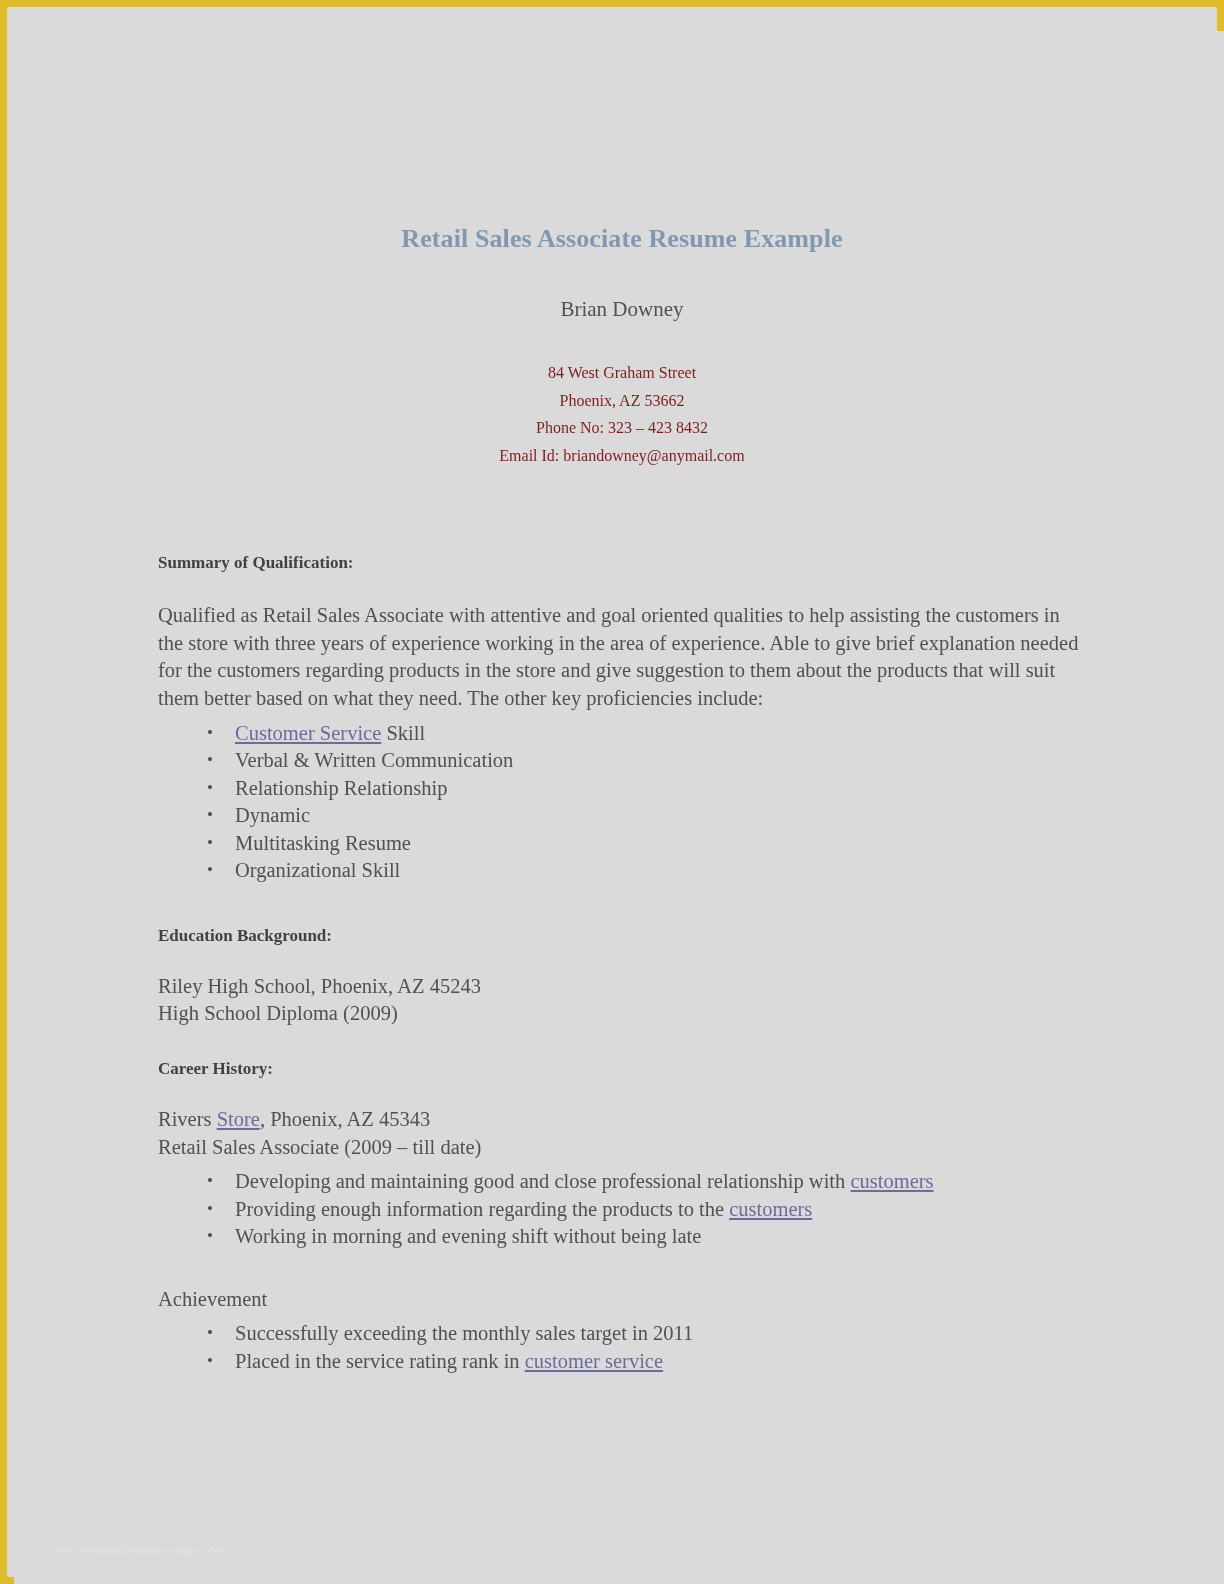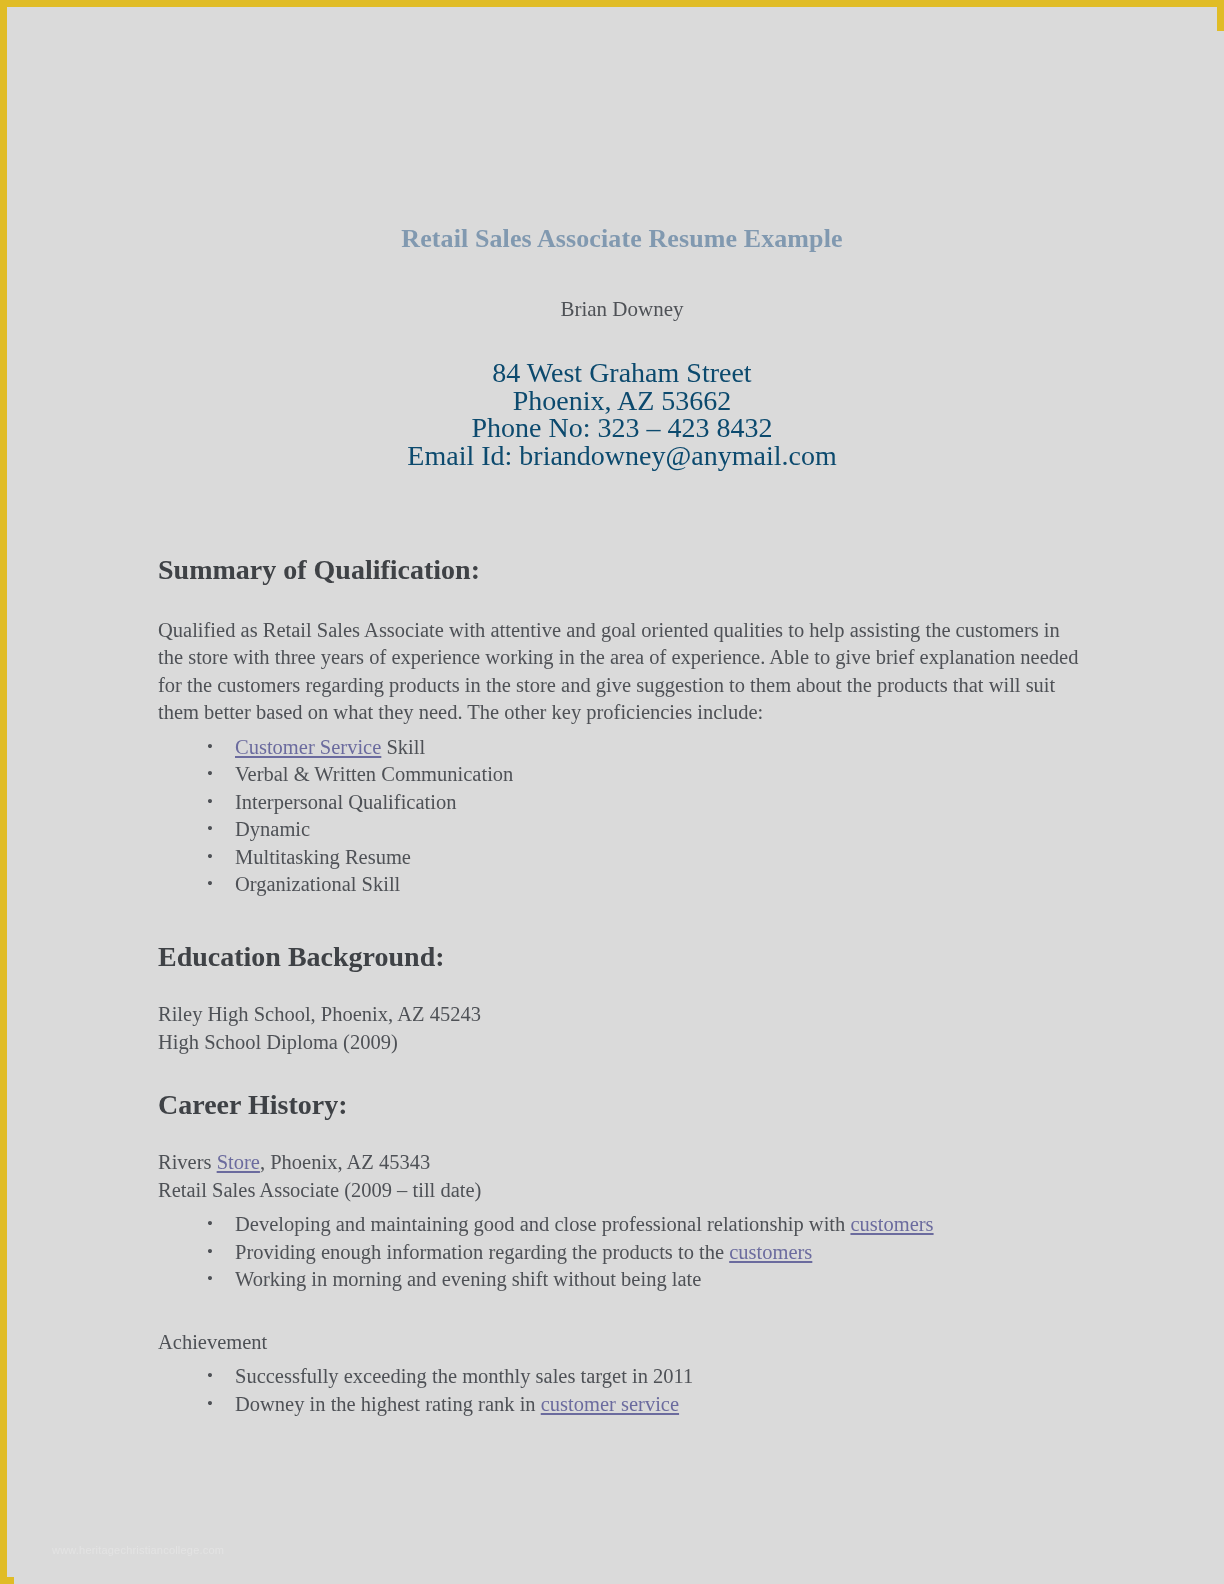--- a/index.html
+++ b/index.html
@@ -56,30 +56,30 @@
   .candidate-name {
     text-align: center;
     font-size: 21px;
     margin: 5px;
     padding-top: 38px;
     color: #4e5156;
   }
 
   .contact-block {
     text-align: center;
-    font-size: 28px;
+    font-size: 16px;
     line-height: 27.5px;
     margin: 0;
     padding-top: 32px;
-    color: #0c4a6e;
+    color: #7f1d1d;
   }
   .contact-block div { white-space: nowrap; }
 
   h2.section-heading {
-    font-size: 28px;
+    font-size: 17px;
     font-weight: bold;
     color: #3f4246;
     margin: 0;
     line-height: 1.3;
   }
 
   .summary-heading { padding-top: 83px; }
 
   p.body-text {
     font-size: 20.5px;
@@ -158,21 +158,21 @@
 
       <h2 class="section-heading summary-heading">Summary of Qualification:</h2>
 
       <p class="body-text summary-body">Qualified as Retail Sales Associate with attentive and goal oriented qualities to help assisting the customers in the store with three years of experience working in the area of experience. Able to give brief explanation needed for the customers regarding products in the store and give suggestion to them about the products that will suit them better based on what they need. The other key proficiencies include:</p>
 
       <ul class="doc-list skills-list">
         <li>
           <a class="doc-link" href="#">Customer Service</a><span> Skill</span>
         </li>
         <li><span>Verbal &amp; Written Communication</span></li>
-        <li><span>Interpersonal Qualification</span></li>
+        <li><span>Relationship Relationship</span></li>
         <li><span>Dynamic</span></li>
         <li><span>Multitasking Resume</span></li>
         <li><span>Organizational Skill</span></li>
       </ul>
 
       <h2 class="section-heading edu-heading">Education Background:</h2>
 
       <p class="body-text edu-body">
         <span>Riley High School, Phoenix, AZ 45243</span><br>
         <span>High School Diploma (2009)</span>
@@ -197,21 +197,21 @@
         </li>
       </ul>
 
       <p class="body-text achv-label">Achievement</p>
 
       <ul class="doc-list achv-list">
         <li>
           <span>Successfully exceeding the monthly sales target in 2011</span>
         </li>
         <li>
-          <span>Downey in the highest rating rank in </span><a class="doc-link" href="#">customer service</a>
+          <span>Placed in the service rating rank in </span><a class="doc-link" href="#">customer service</a>
         </li>
       </ul>
 
     </div>
 
     <div class="watermark">www.heritagechristiancollege.com</div>
 
   </div>
 </div>
 

